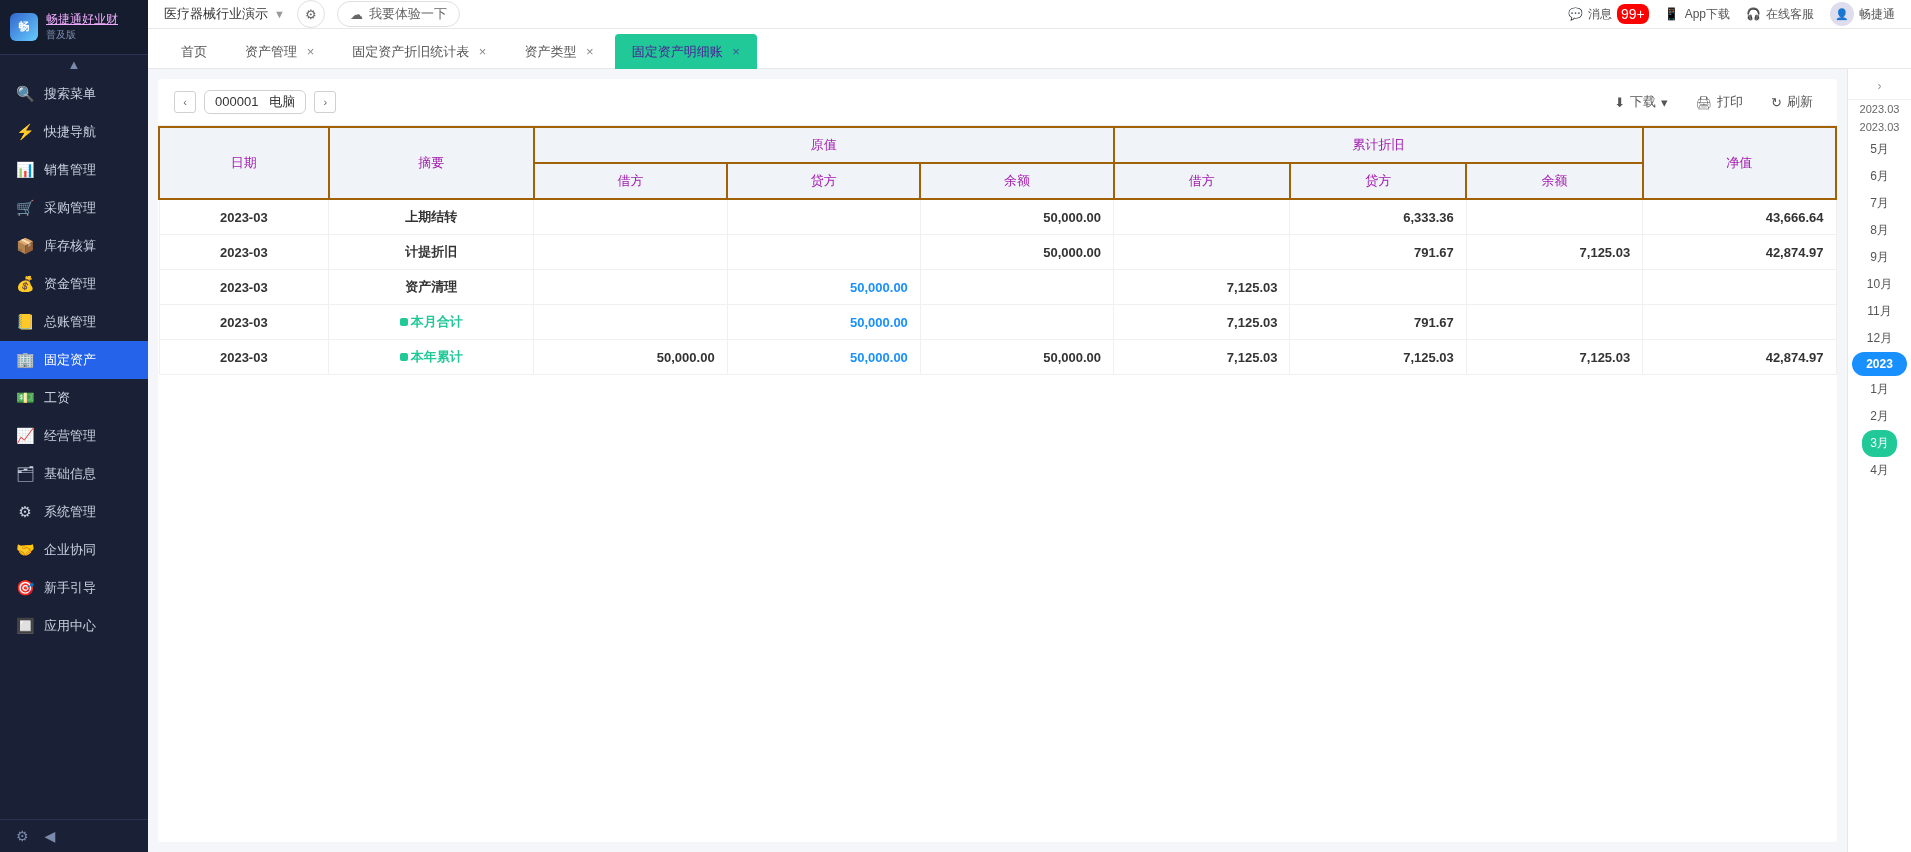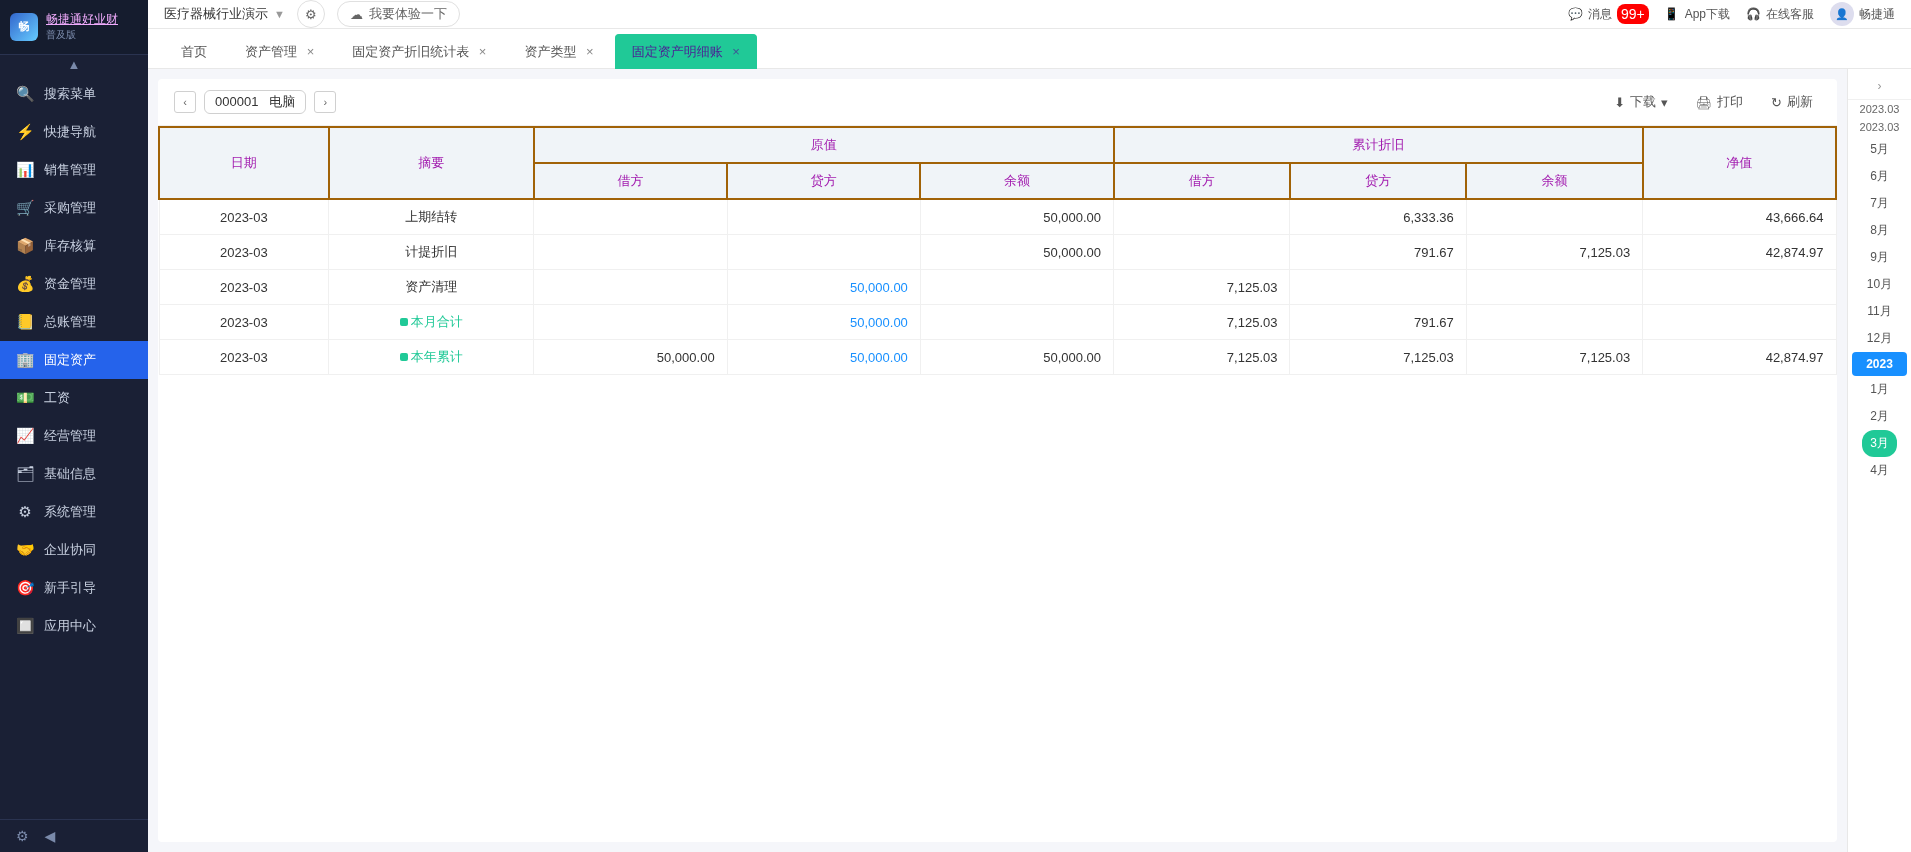--- a/index.html
+++ b/index.html
@@ -222,20 +222,21 @@
       text-align: center;
       border: 2px solid #a16207;
       font-weight: 500;
       color: #a21caf;
     }
     tbody td {
       padding: 8px 12px;
       border: 1px solid #f0f0f0;
       text-align: center;
       color: #333;
+      font-weight: bold;
     }
     .amount { text-align: right; }
     .label-green {
       display: inline-flex; align-items: center; gap: 3px;
       color: #20c997;
     }
     .green-dot { width: 8px; height: 8px; background: #20c997; border-radius: 2px; display: inline-block; }
     .text-blue { color: #1890ff; }
 
     
@@ -269,21 +270,21 @@
     .rs-month.active {
       background: #20c997;
       color: #fff;
       border-radius: 12px;
       margin: 0 4px;
       width: calc(100% - 8px);
     }
     .rs-month.year-label {
       background: #1890ff;
       color: #fff;
-      border-radius: 4px;
+      border-radius: 12px;
       margin: 0 4px;
       width: calc(100% - 8px);
       font-weight: bold;
     }
     .rs-top-row {
       font-size: 11px; color: #666;
       padding: 3px 0;
       text-align: center;
     }
   </style>

